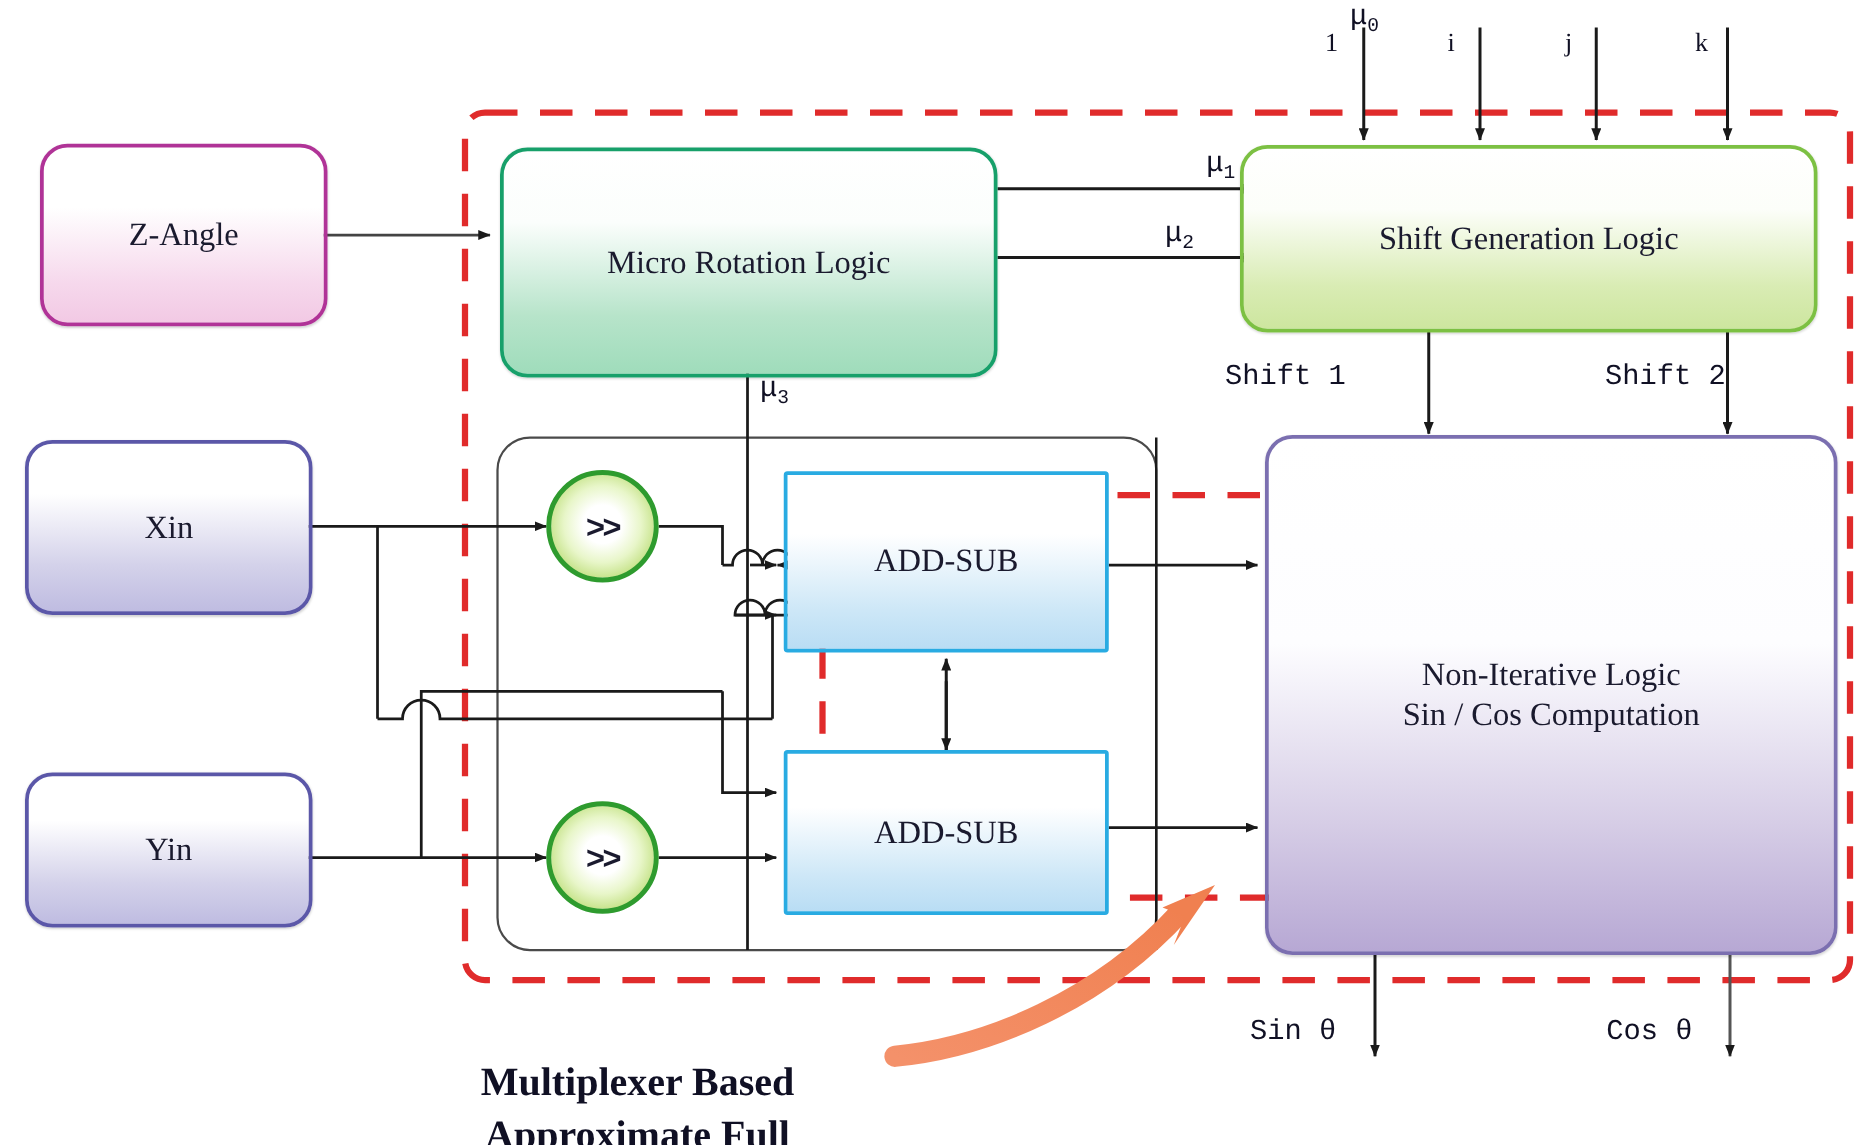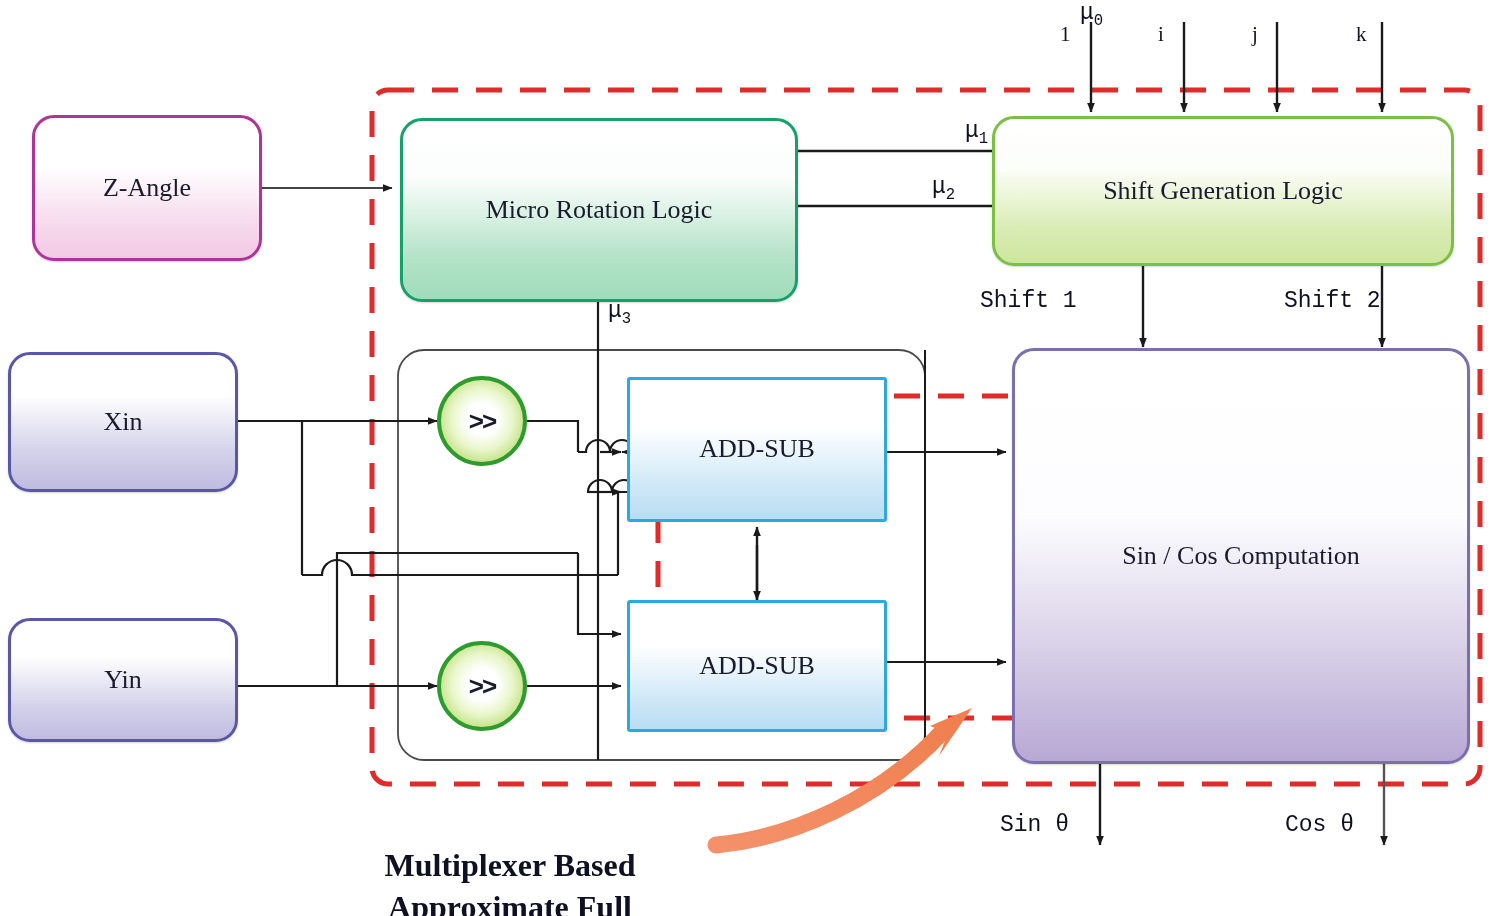--- a/index.html
+++ b/index.html
@@ -40,20 +40,21 @@
     border: 3px solid #b03397;
     border-radius: 22px;
     background: linear-gradient(to bottom, #ffffff 0%, #ffffff 34%, #f6d8ec 78%, #f2c9e4 100%);
     box-shadow: 0 1px 2px rgba(0,0,0,0.18);
   }
   .blk-io {
     border: 3px solid #5b57a8;
     border-radius: 22px;
     background: linear-gradient(to bottom, #ffffff 0%, #ffffff 30%, #d4d2ea 72%, #bfbce1 100%);
     box-shadow: 0 1px 2px rgba(0,0,0,0.18);
+    margin-left: 12px;
   }
   
   .blk-green {
     border: 3px solid #17a06a;
     border-radius: 22px;
     background: linear-gradient(to bottom, #ffffff 0%, #fbfefc 32%, #b7e4ca 74%, #9fdcbb 100%);
     box-shadow: 0 1px 2px rgba(0,0,0,0.16);
   }
   
   .blk-lime {
@@ -264,20 +265,21 @@
 
   <div class="node blk-green lbl-node" style="left:400px; top:118px; width:398px; height:184px;">
     <span>Micro Rotation Logic</span>
   </div>
 
   <div class="node blk-lime lbl-node" style="left:992px; top:116px; width:462px; height:150px;">
     <span>Shift Generation Logic</span>
   </div>
 
   <div class="node blk-purple lbl-node" style="left:1012px; top:348px; width:458px; height:416px; flex-direction:column;">
+    <span>Non-Iterative Logic</span>
     <span>Sin / Cos Computation</span>
   </div>
 
   <div class="node blk-cyan lbl-node" style="left:627px; top:377px; width:260px; height:145px;">
     <span>ADD-SUB</span>
   </div>
 
   <div class="node blk-cyan lbl-node" style="left:627px; top:600px; width:260px; height:132px;">
     <span>ADD-SUB</span>
   </div>

